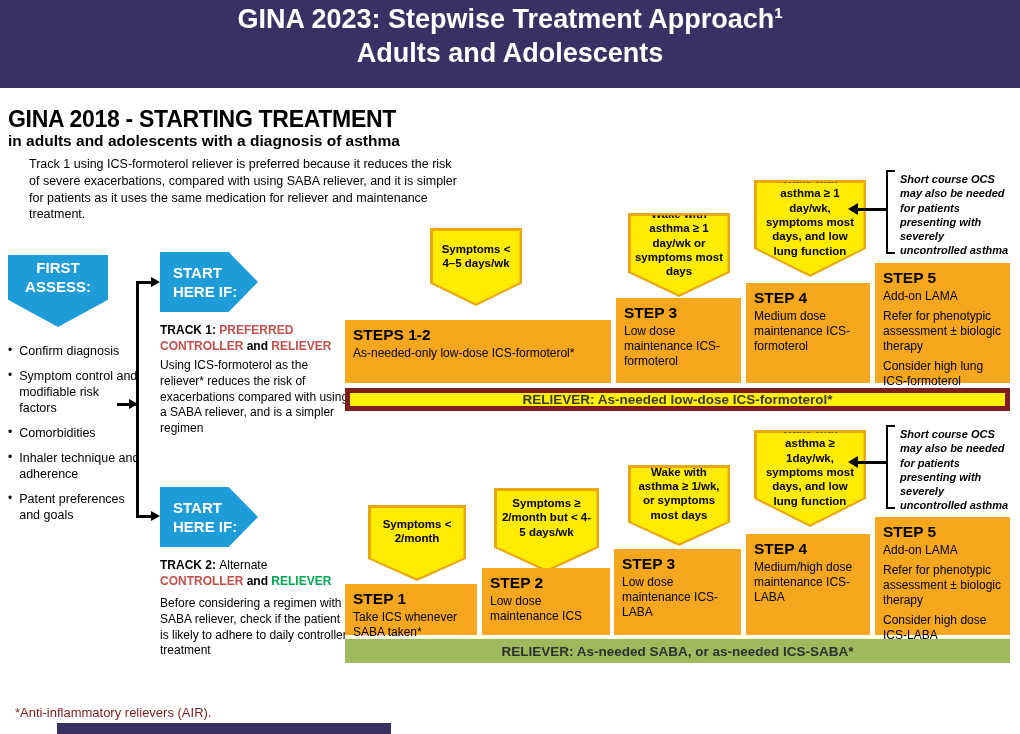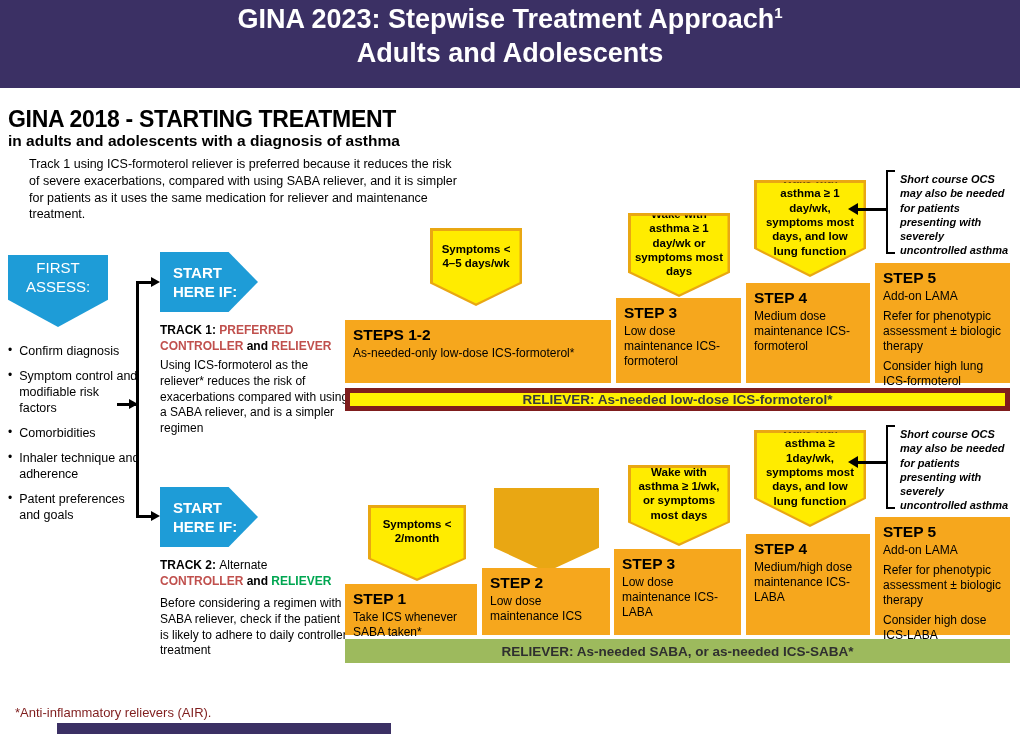--- a/index.html
+++ b/index.html
@@ -15,21 +15,21 @@
   
   .intro-heading { position:absolute; left:8px; top:106px; font-size:23px; font-weight:800; color:#000; letter-spacing:-0.3px; }
   .intro-sub { position:absolute; left:8px; top:132px; font-size:15.5px; font-weight:bold; color:#000; }
   .intro-para { position:absolute; left:8px; top:156px; width:428px; font-size:12.5px; line-height:1.34; color:#000;margin-left:21px; }
 
   
   .assess { position:absolute; left:8px; top:255px; width:100px; height:72px; }
   .assess .pent { position:absolute; inset:0; background:#1E9CD7;
     clip-path:polygon(0 0,100% 0,100% 62%,50% 100%,0 62%);
     display:flex; flex-direction:column; align-items:center; justify-content:center; padding-bottom:26px; }
-  .assess .pent div { color:#fff; font-weight:normal; font-size:15px; line-height:1.25;text-align:center; }
+  .assess .pent div { color:#fff; font-weight:bold; font-size:15px; line-height:1.25;text-align:center; }
 
   .bullets { position:absolute; left:8px; top:343px; width:132px; }
   .bullet { display:flex; gap:7px; margin-bottom:9px; font-size:12.5px; line-height:1.28; color:#000; }
   .bullet .dot { font-size:12px; }
 
   
   .cline { position:absolute; background:#000; }
   .ah-right { position:absolute; width:0; height:0; border-top:5.5px solid transparent; border-bottom:5.5px solid transparent; border-left:9px solid #000; }
   .ah-left  { position:absolute; width:0; height:0; border-top:6px solid transparent; border-bottom:6px solid transparent; border-right:10px solid #000; }
 
@@ -191,20 +191,23 @@
   <div class="track-desc" style="left:160px; top:596px;">Before considering a regimen with SABA reliever, check if the patient is likely to adhere to daily controller treatment</div>
 
   <div class="callout" style="left:368px; top:505px; width:98px; height:76px;">
     <div class="co-b"></div>
     <div class="co-f">
         <span class="co-t">Symptoms &lt; 2/month</span>
       </div>
   </div>
   <div class="callout" style="left:494px; top:488px; width:105px; height:84px;">
     <div class="co-b"></div>
+    <div class="co-f">
+        <span class="co-t">Symptoms ≥ 2/month but &lt; 4-5 days/wk</span>
+      </div>
   </div>
   <div class="callout" style="left:628px; top:465px; width:102px; height:81px;">
     <div class="co-b"></div>
     <div class="co-f">
         <span class="co-t">Wake with asthma ≥ 1/wk, or symptoms most days</span>
       </div>
   </div>
   <div class="callout" style="left:754px; top:430px; width:112px; height:97px;">
     <div class="co-b"></div>
     <div class="co-f">

